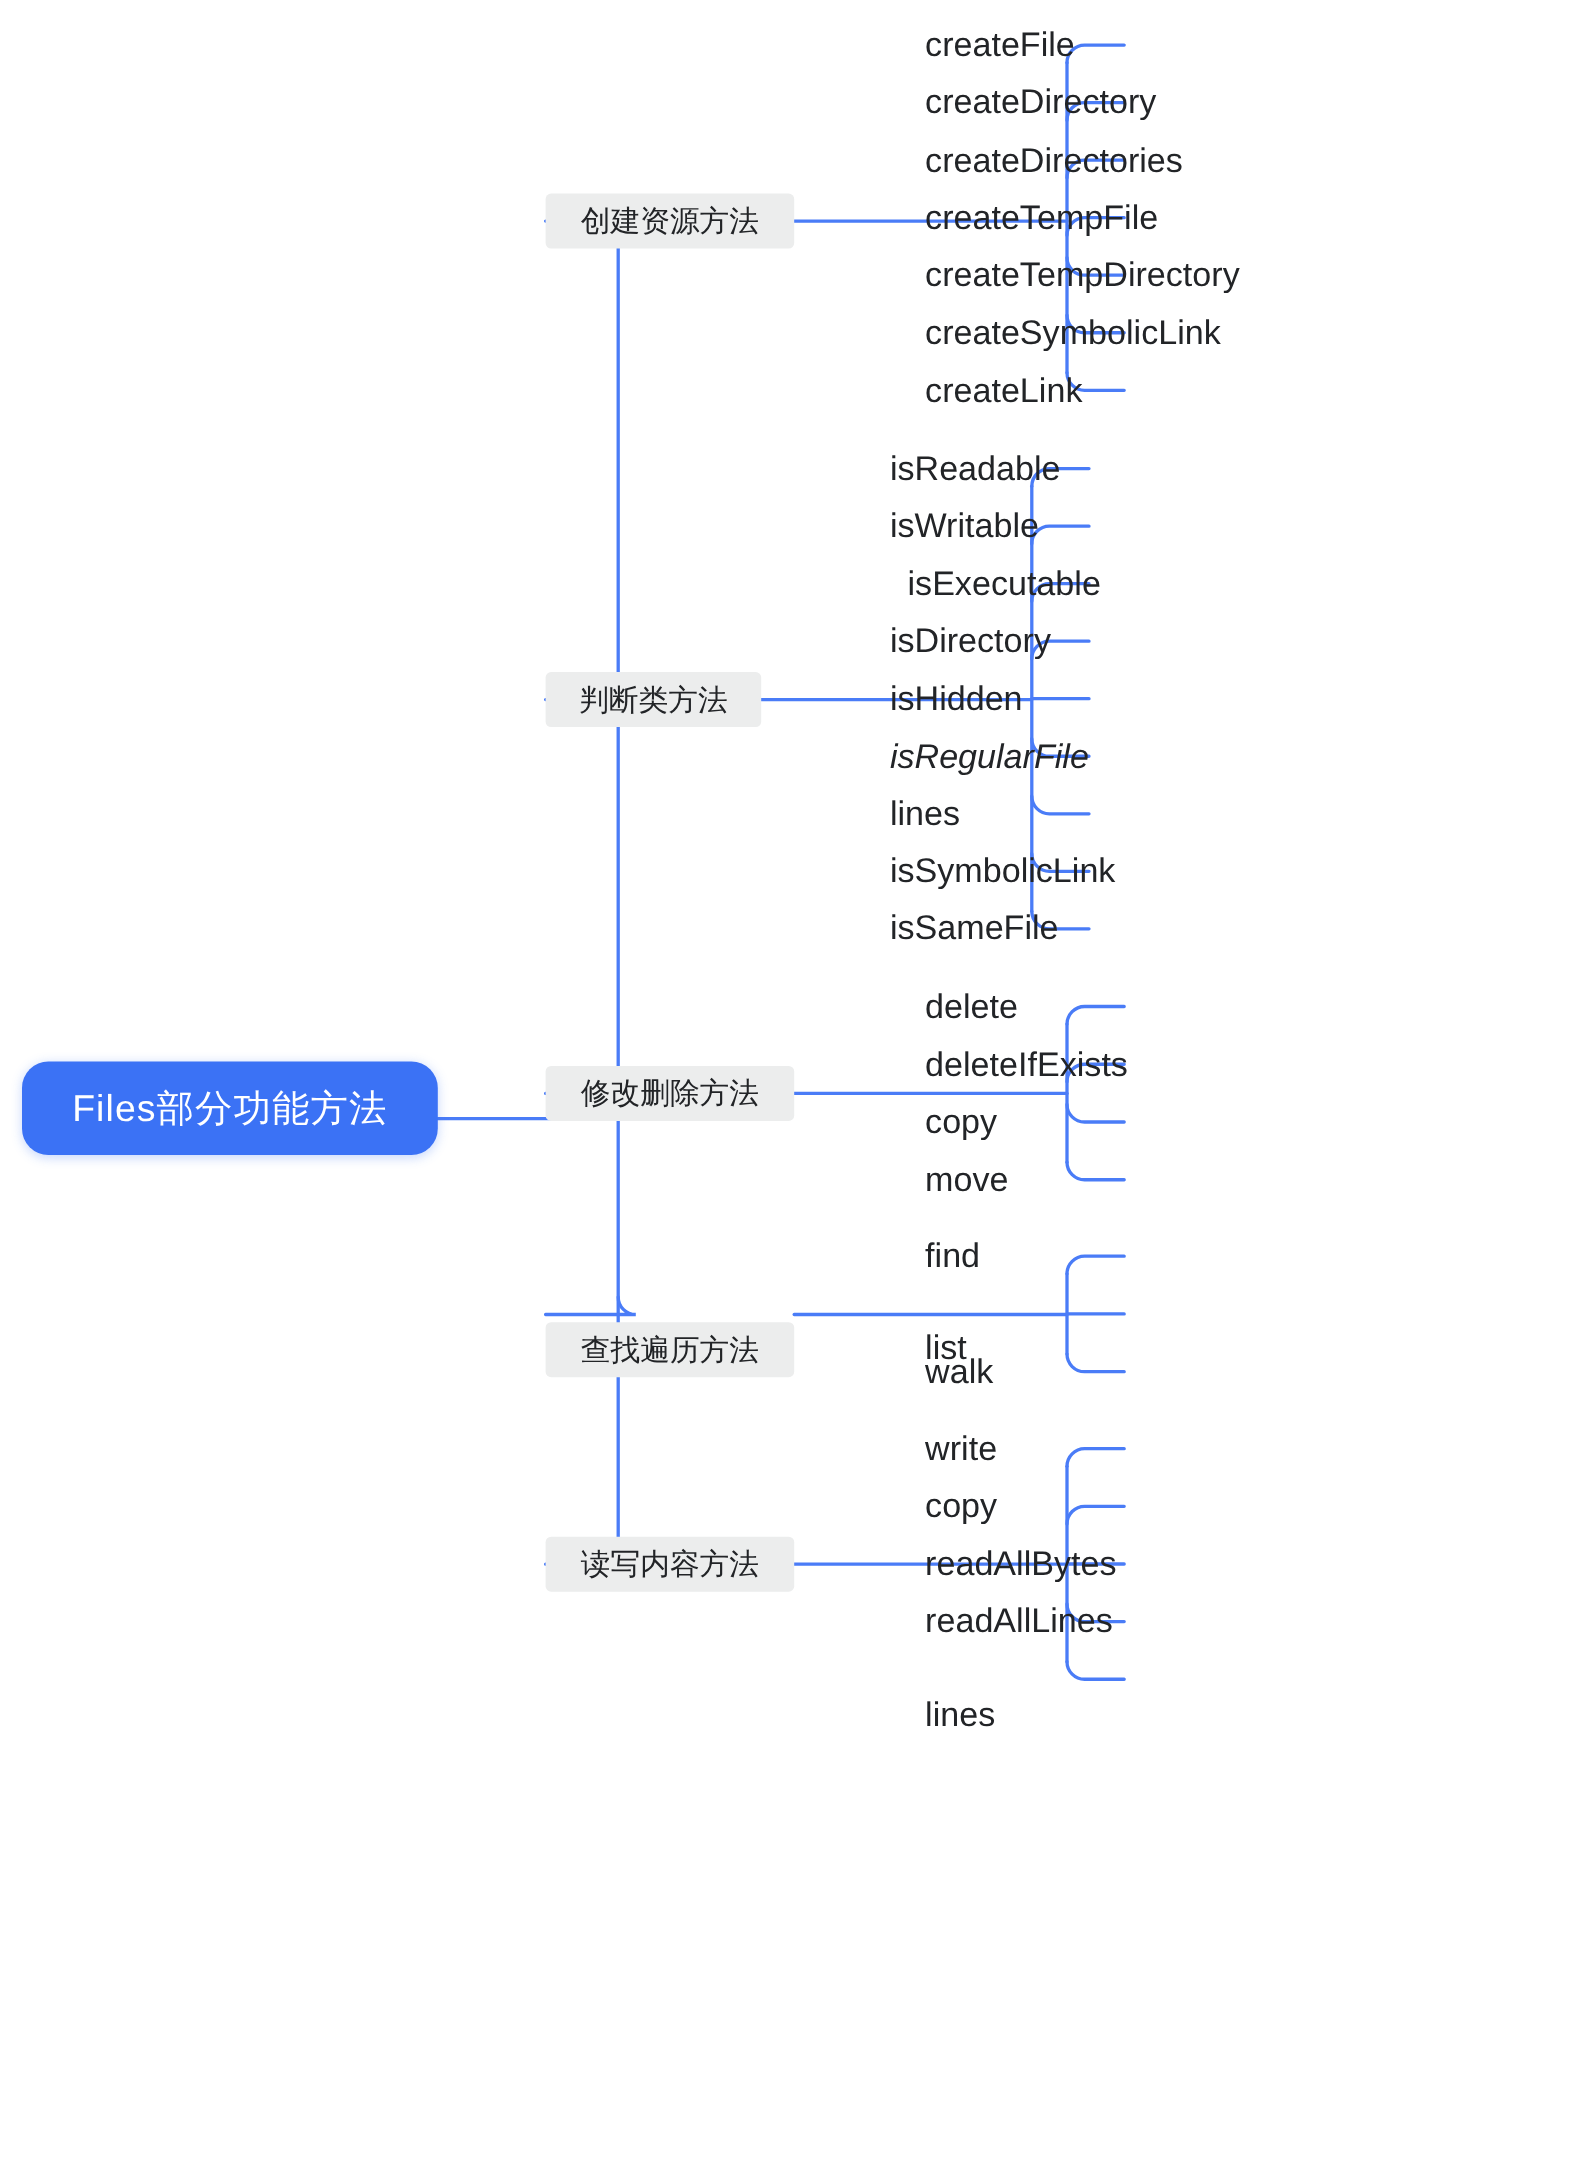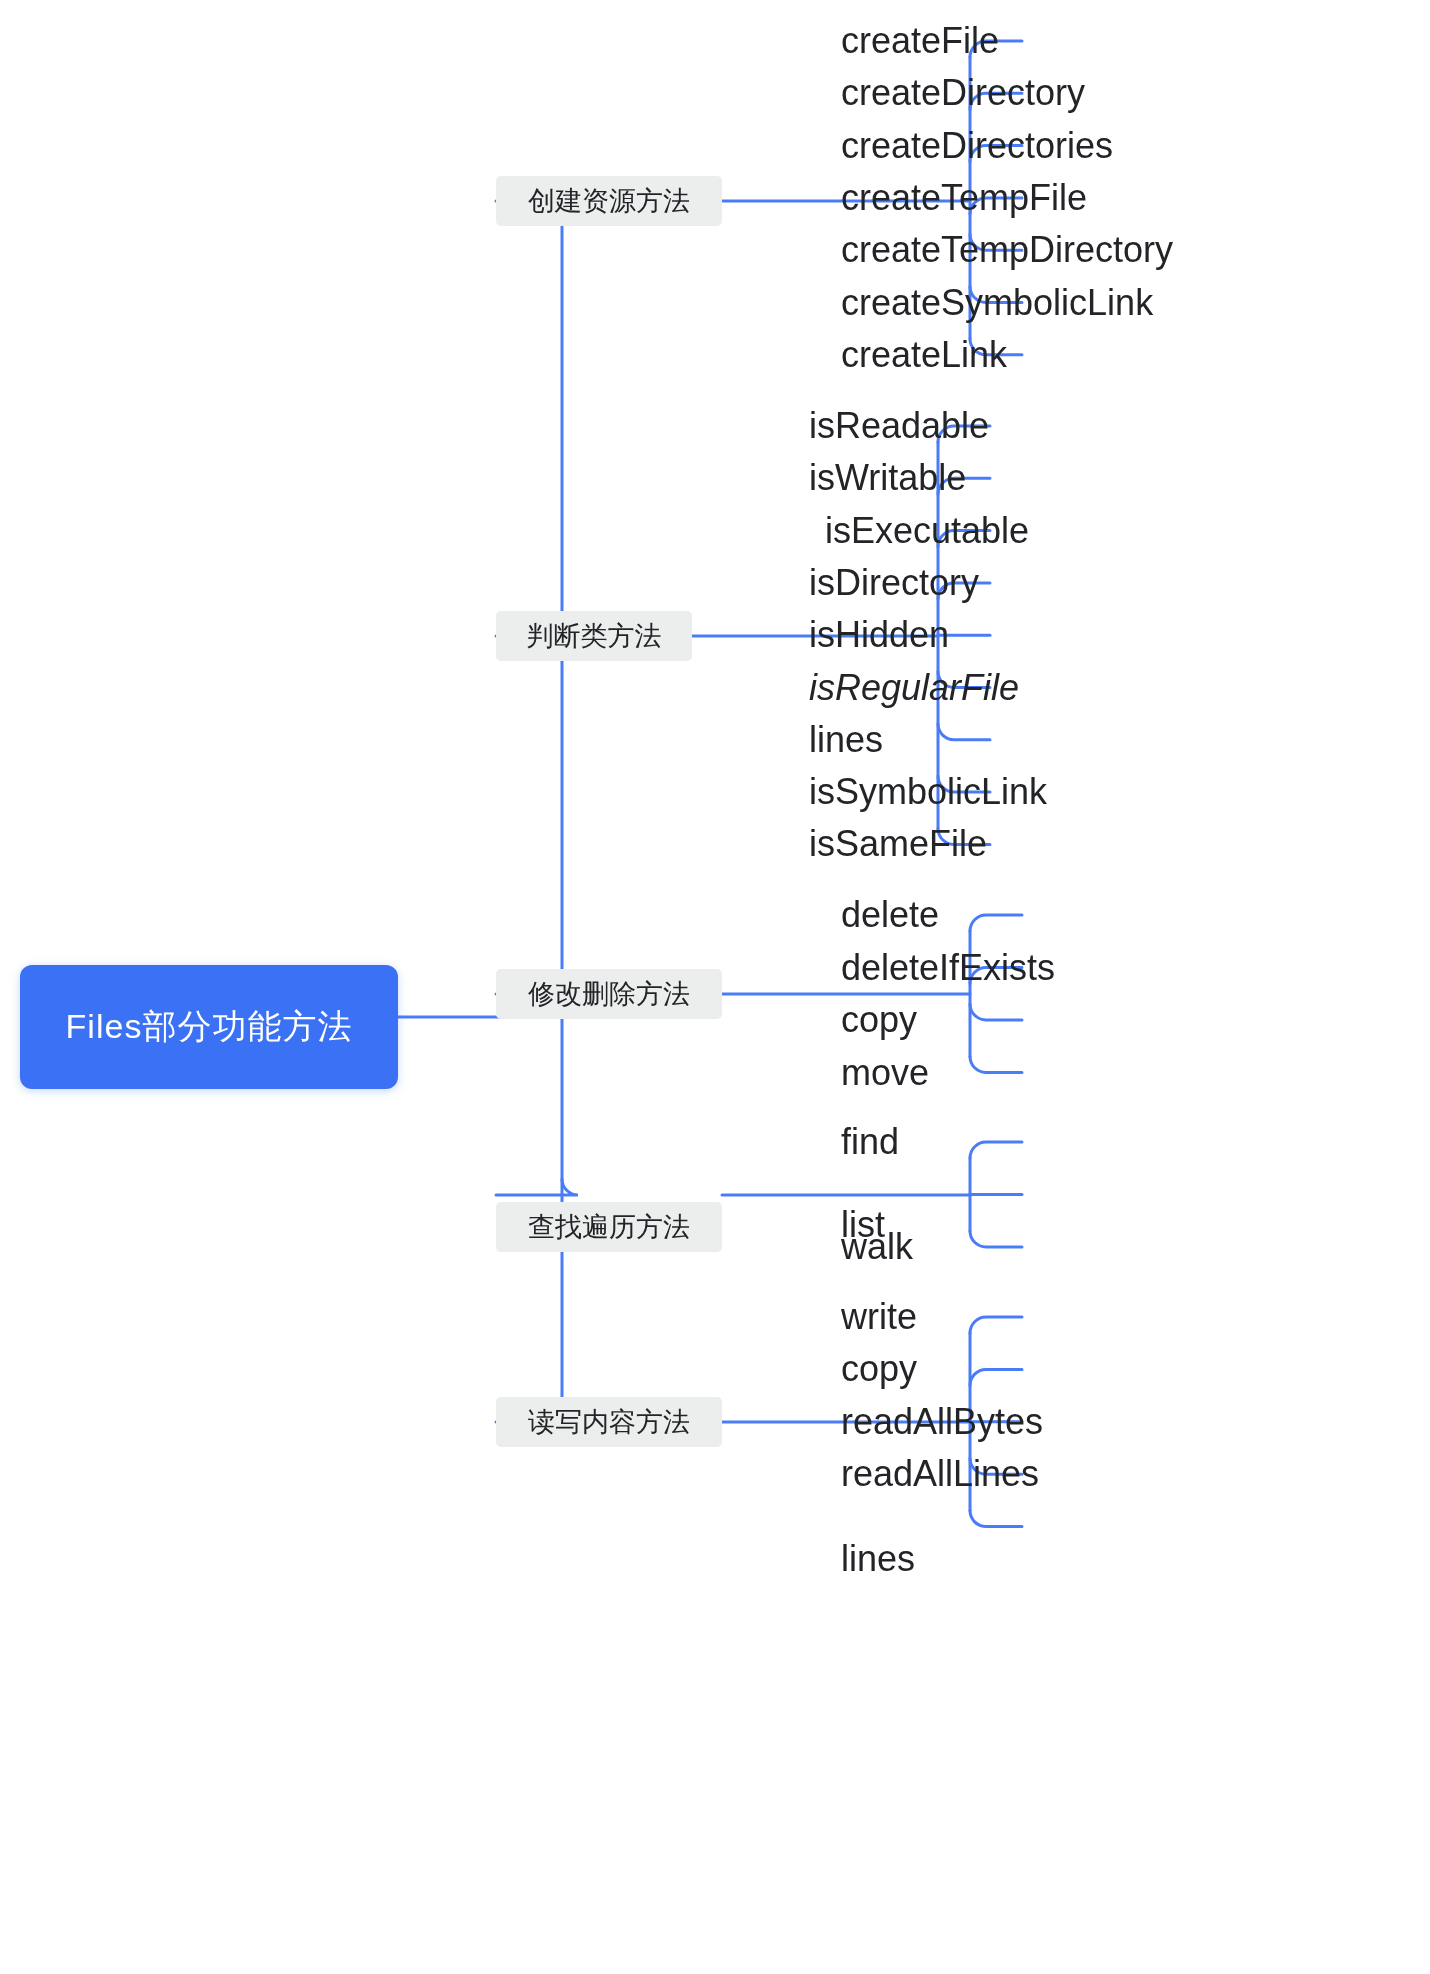--- a/index.html
+++ b/index.html
@@ -44,21 +44,21 @@
   }
   .branch-node {
     background: #eceded;
     color: #222427;
     border-radius: 5px;
     font-size: 27px;
     padding: 0 22px;
   }
   .leaf-node {
     color: #222427;
-    font-size: 36px;
+    font-size: 31px;
     background: transparent;
     justify-content: flex-start;
     padding: 0;
   }
 </style>
 </head>
 <body>
 
 <div id="mindmap">
   <svg id="wires" viewBox="0 0 1430 1974">
@@ -102,21 +102,21 @@
       <path d="M 562 1406 A 16 16 0 0 0 578 1422 H 496" fill="none" stroke="#4a7cf7" stroke-width="3" stroke-linecap="round"></path>
       <path d="M 722 1422 H 970" fill="none" stroke="#4a7cf7" stroke-width="3" stroke-linecap="round"></path>
       <path d="M 970 1333 V 1510.6" fill="none" stroke="#4a7cf7" stroke-width="3" stroke-linecap="round"></path>
       <path d="M 970 1333 V 1333 A 16 16 0 0 1 986 1317 H 1022" fill="none" stroke="#4a7cf7" stroke-width="3" stroke-linecap="round"></path>
       <path d="M 970 1385.4 V 1385.4 A 16 16 0 0 1 986 1369.4 H 1022" fill="none" stroke="#4a7cf7" stroke-width="3" stroke-linecap="round"></path>
       <path d="M 970 1421.8 H 1022" fill="none" stroke="#4a7cf7" stroke-width="3" stroke-linecap="round"></path>
       <path d="M 970 1458.2 V 1458.2 A 16 16 0 0 0 986 1474.2 H 1022" fill="none" stroke="#4a7cf7" stroke-width="3" stroke-linecap="round"></path>
       <path d="M 970 1510.6 V 1510.6 A 16 16 0 0 0 986 1526.6 H 1022" fill="none" stroke="#4a7cf7" stroke-width="3" stroke-linecap="round"></path>
     </svg>
   <div id="nodes-layer">
-      <div class="node root-node" style="left: 20px; top: 965px; width: 378px; height: 124px;">Files部分功能方法</div>
+      <div class="node root-node" style="left: 20px; top: 965px; width: 378px; height: 85px; border-radius: 24px;">Files部分功能方法</div>
       <div class="node branch-node" style="left: 496px; top: 176px; width: 226px; height: 50px;">创建资源方法</div>
       <div class="node leaf-node" style="left: 841px; top: 21px; height: 40px;">createFile</div>
       <div class="node leaf-node" style="left: 841px; top: 73.3px; height: 40px;">createDirectory</div>
       <div class="node leaf-node" style="left: 841px; top: 125.6px; height: 40px;">createDirectories</div>
       <div class="node leaf-node" style="left: 841px; top: 177.9px; height: 40px;">createTempFile</div>
       <div class="node leaf-node" style="left: 841px; top: 230.2px; height: 40px;">createTempDirectory</div>
       <div class="node leaf-node" style="left: 841px; top: 282.5px; height: 40px;">createSymbolicLink</div>
       <div class="node leaf-node" style="left: 841px; top: 334.8px; height: 40px;">createLink</div>
       <div class="node branch-node" style="left: 496px; top: 611px; width: 196px; height: 50px;">判断类方法</div>
       <div class="node leaf-node" style="left: 809px; top: 406px; height: 40px;">isReadable</div>

